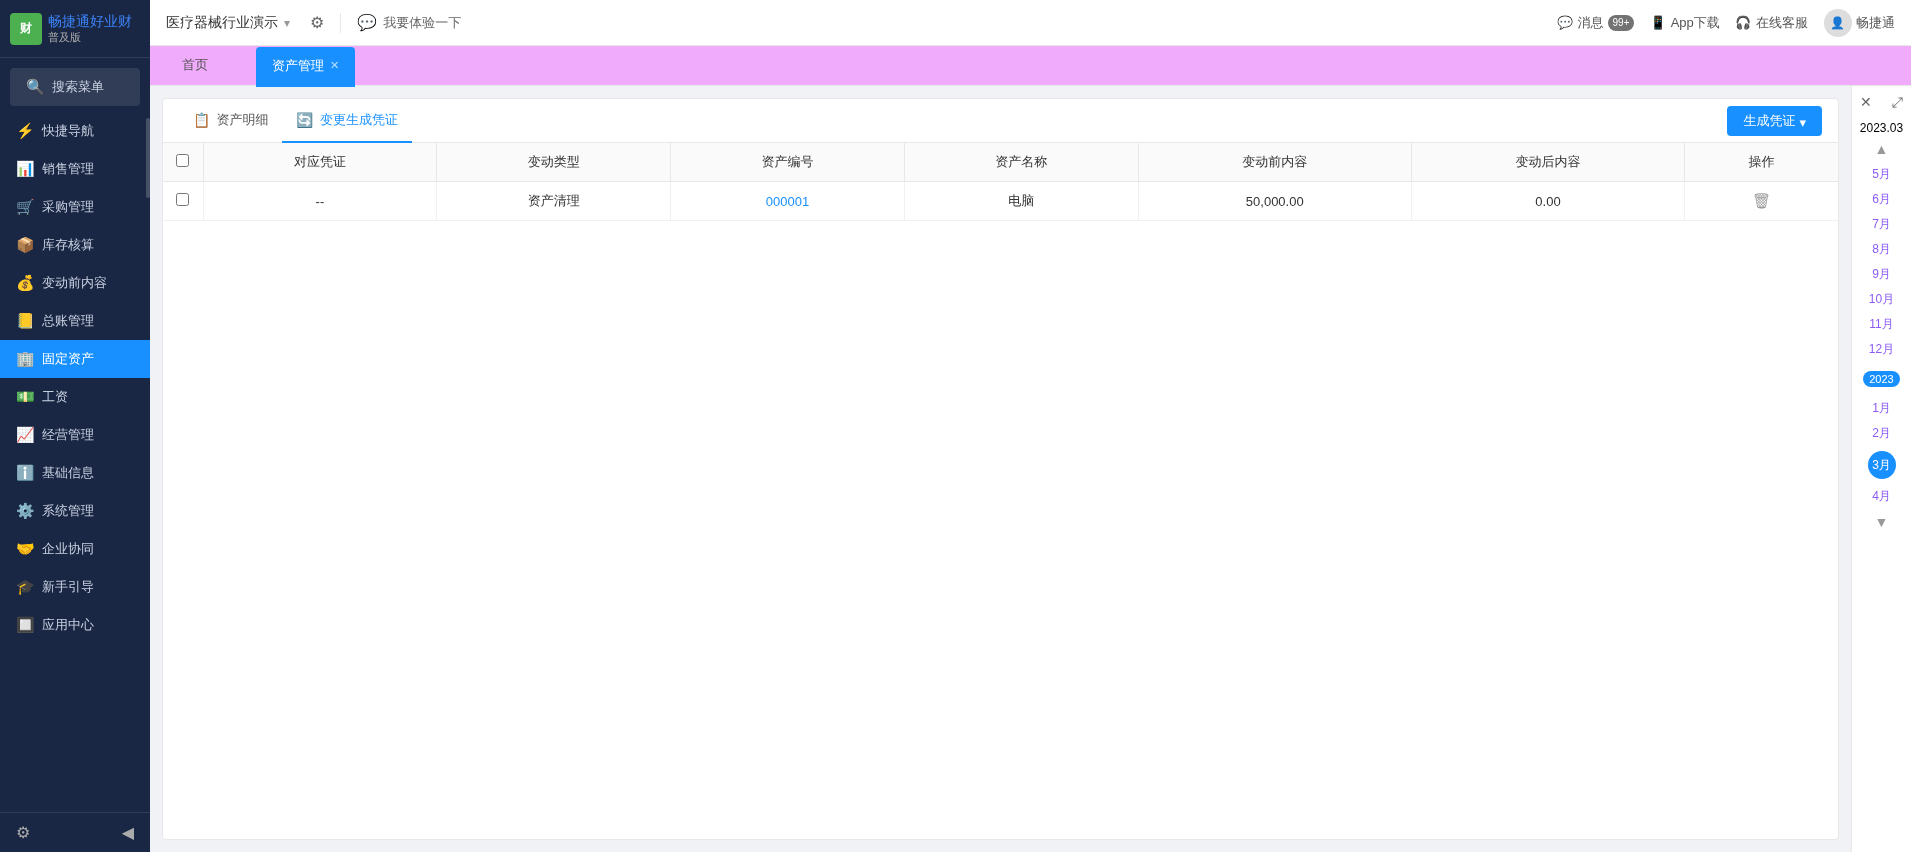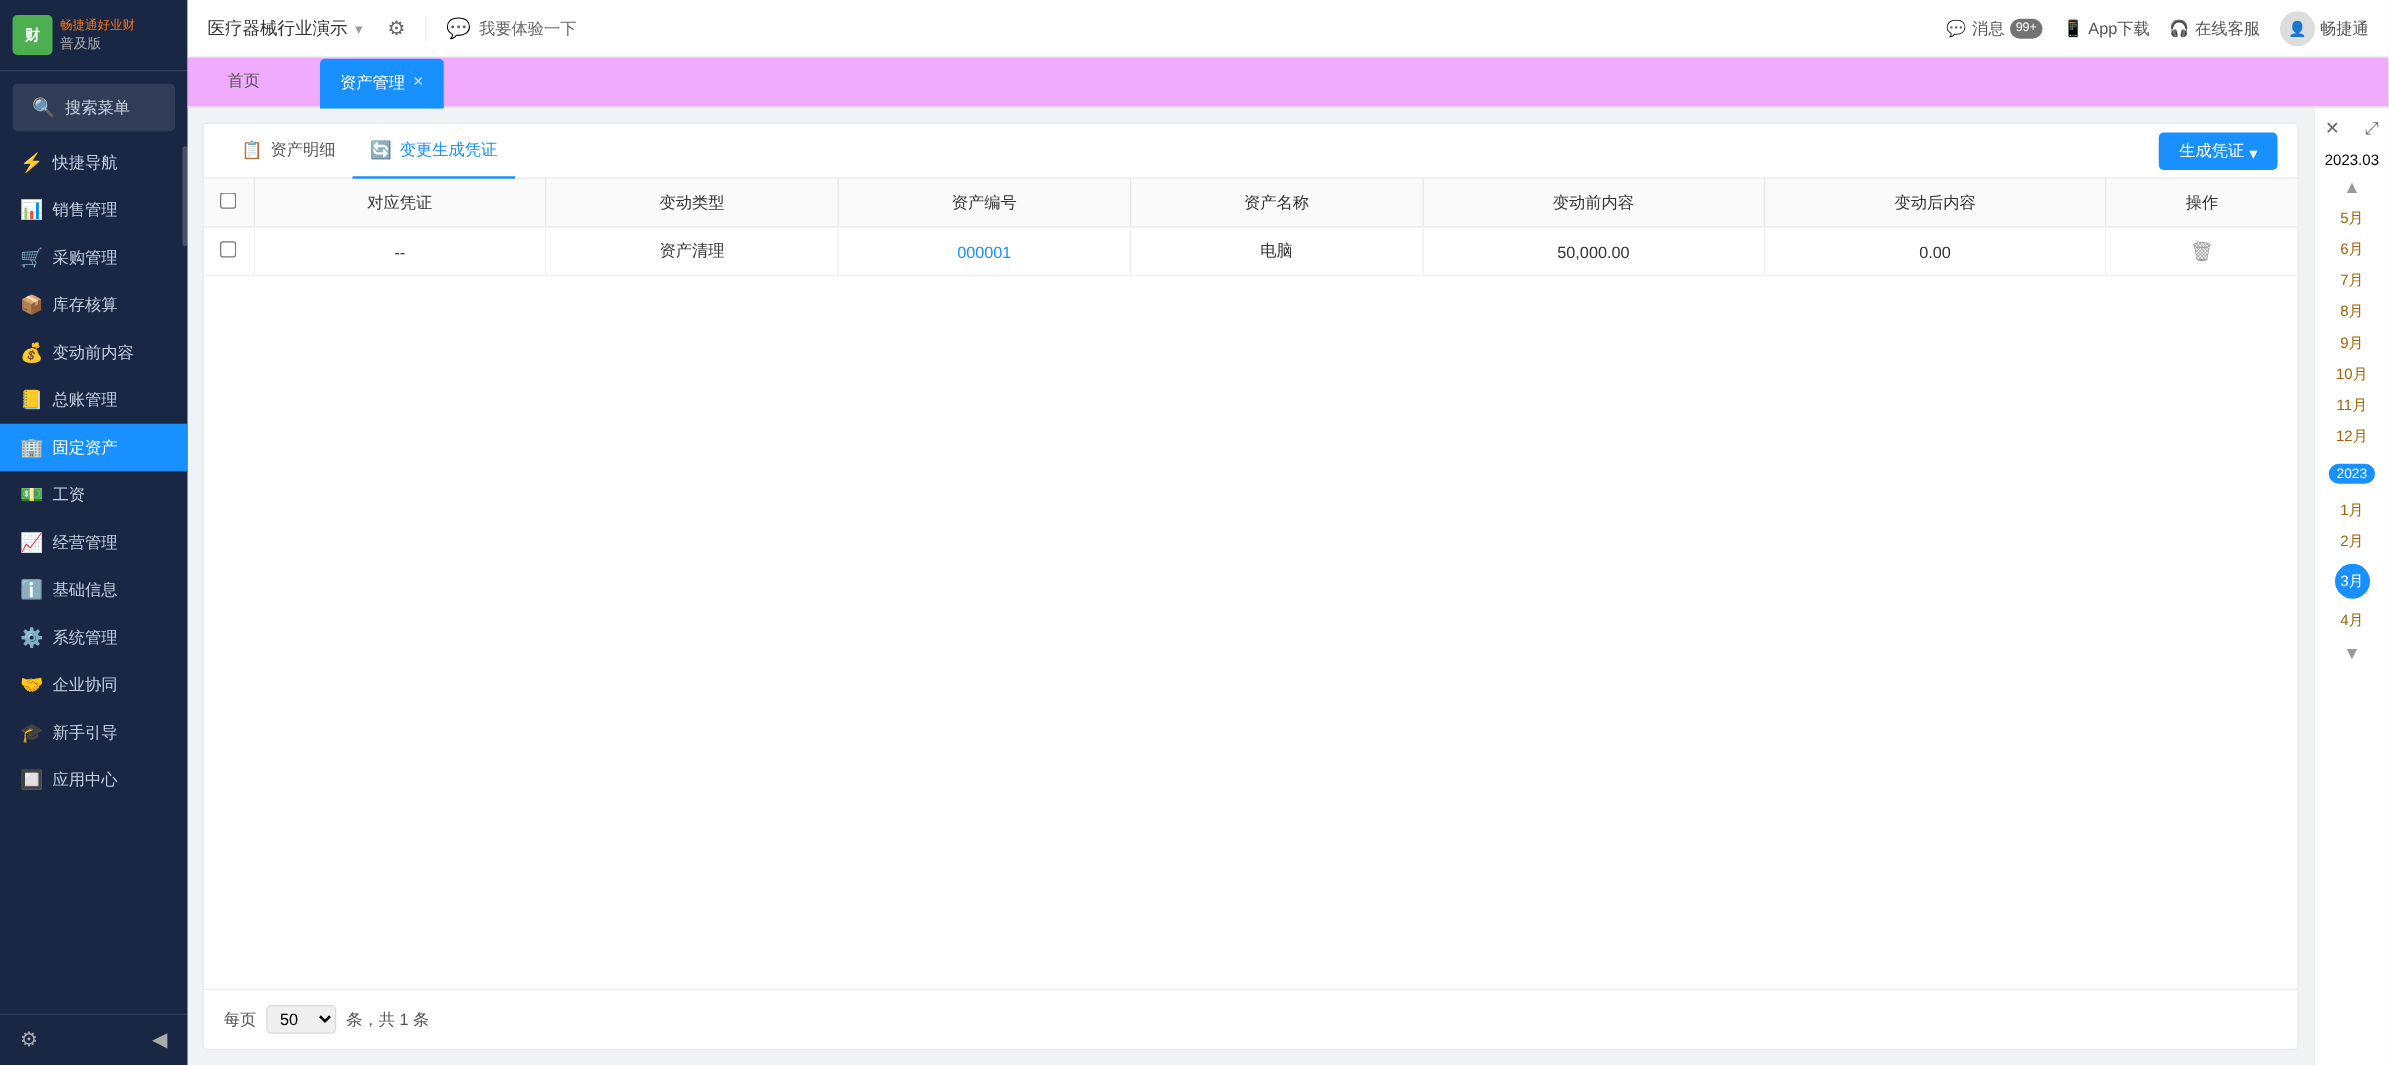--- a/index.html
+++ b/index.html
@@ -21,21 +21,21 @@
       gap: 6px;
       border-bottom: 1px solid rgba(255,255,255,0.1);
     }
     .sidebar-logo-icon {
       width: 32px; height: 32px;
       background: #4CAF50;
       border-radius: 4px;
       display: flex; align-items: center; justify-content: center;
       color: white; font-size: 12px; font-weight: bold;
     }
-    .sidebar-logo-text { color: #f97316; font-size: 10px; line-height: 1.3; }
+    .sidebar-logo-text { color: #3b82f6; font-size: 14px; line-height: 1.3; }
     .sidebar-logo-sub { color: #aaa; font-size: 11px; }
     .sidebar-nav { flex: 1; overflow-y: auto; padding: 4px 0; }
     .sidebar-item {
       display: flex; align-items: center; gap: 8px;
       padding: 10px 16px;
       color: #c8d0e0;
       cursor: pointer;
       font-size: 13px;
       transition: background 0.2s;
     }
@@ -263,21 +263,21 @@
       width: 100%;
       gap: 2px;
       overflow-y: auto;
       flex: 1;
     }
     .timeline-item {
       width: 100%;
       text-align: center;
       padding: 3px 4px;
       font-size: 12px;
-      color: #a16207;
+      color: #8b5cf6;
       cursor: pointer;
       position: relative;
     }
     .timeline-item.current-month {
       background: #1890ff;
       color: white;
       border-radius: 50%;
       width: 28px;
       height: 28px;
       display: flex;
@@ -478,30 +478,20 @@
               <td>50,000.00</td>
               <td>0.00</td>
               <td>
                 <span class="delete-btn">🗑</span>
               </td>
             </tr>
           </tbody>
         </table>
       </div>
 
-      <div class="pagination">
-        <span>每页</span>
-        <select class="page-size-select">
-          <option>50</option>
-          <option>10</option>
-          <option>20</option>
-          <option>100</option>
-        </select>
-        <span>条，共 1 条</span>
-      </div>
 
     </div>
 
     <div class="right-panel">
       <div class="right-panel-header">
         <span class="right-panel-close">✕</span>
         <span class="right-panel-expand">⤢</span>
       </div>
       <div class="timeline-date-top">2023.03</div>
       <div class="timeline">

